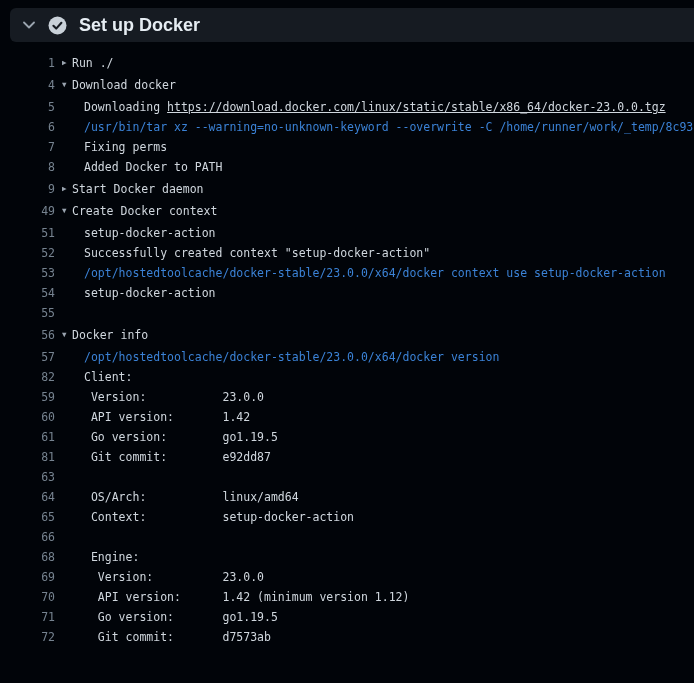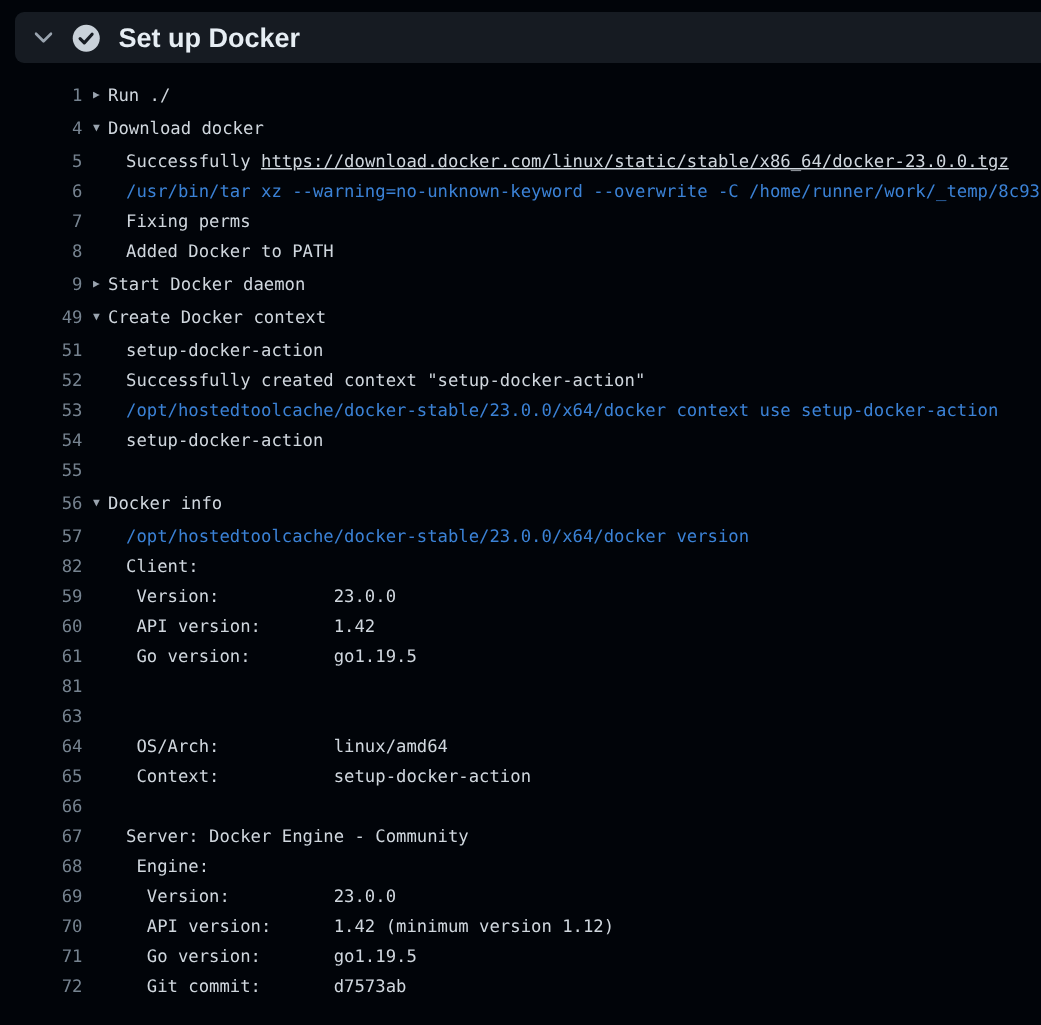--- a/index.html
+++ b/index.html
@@ -96,41 +96,40 @@
       <circle cx="9.5" cy="9.5" r="9" fill="#c9d1d9"></circle>
       <path d="M5.4 9.8 L8.2 12.6 L13.4 6.8" stroke="#161b22" stroke-width="2.1" fill="none" stroke-linecap="round" stroke-linejoin="round"></path>
     </svg>
   </span>
   <span class="step-title">Set up Docker</span>
 </div>
 
 <div class="log" id="log">
     <div class="row group"><span class="num">1</span><span class="marker">▶</span><span class="gtext">Run ./</span></div>
     <div class="row group"><span class="num">4</span><span class="marker">▼</span><span class="gtext">Download docker</span></div>
-    <div class="row"><span class="num">5</span><span class="text"><span>Successfully </span><span class="loglink">https://download.docker.com/linux/static/stable/x86_64/docker-23.0.0.tgz</span></span></div>
+    <div class="row"><span class="num">5</span><span class="text"><span>Downloading </span><span class="loglink">https://download.docker.com/linux/static/stable/x86_64/docker-23.0.0.tgz</span></span></div>
     <div class="row cmd"><span class="num">6</span><span class="text">/usr/bin/tar xz --warning=no-unknown-keyword --overwrite -C /home/runner/work/_temp/8c93</span></div>
     <div class="row"><span class="num">7</span><span class="text">Fixing perms</span></div>
     <div class="row"><span class="num">8</span><span class="text">Added Docker to PATH</span></div>
     <div class="row group"><span class="num">9</span><span class="marker">▶</span><span class="gtext">Start Docker daemon</span></div>
     <div class="row group"><span class="num">49</span><span class="marker">▼</span><span class="gtext">Create Docker context</span></div>
     <div class="row"><span class="num">51</span><span class="text">setup-docker-action</span></div>
     <div class="row"><span class="num">52</span><span class="text">Successfully created context "setup-docker-action"</span></div>
     <div class="row cmd"><span class="num">53</span><span class="text">/opt/hostedtoolcache/docker-stable/23.0.0/x64/docker context use setup-docker-action</span></div>
     <div class="row"><span class="num">54</span><span class="text">setup-docker-action</span></div>
     <div class="row"><span class="num">55</span></div>
     <div class="row group"><span class="num">56</span><span class="marker">▼</span><span class="gtext">Docker info</span></div>
     <div class="row cmd"><span class="num">57</span><span class="text">/opt/hostedtoolcache/docker-stable/23.0.0/x64/docker version</span></div>
     <div class="row"><span class="num">82</span><span class="text">Client:</span></div>
     <div class="row"><span class="num">59</span><span class="text"> Version:           23.0.0</span></div>
     <div class="row"><span class="num">60</span><span class="text"> API version:       1.42</span></div>
     <div class="row"><span class="num">61</span><span class="text"> Go version:        go1.19.5</span></div>
-    <div class="row"><span class="num">81</span></div>
+    <div class="row"><span class="num">81</span><span class="text"> Git commit:        e92dd87</span></div>
     <div class="row"><span class="num">63</span></div>
     <div class="row"><span class="num">64</span><span class="text"> OS/Arch:           linux/amd64</span></div>
     <div class="row"><span class="num">65</span><span class="text"> Context:           setup-docker-action</span></div>
     <div class="row"><span class="num">66</span><span class="text"></span></div>
-    <div class="row"><span class="num">67</span><span class="text">Server: Docker Engine - Community</span></div>
     <div class="row"><span class="num">68</span><span class="text"> Engine:</span></div>
     <div class="row"><span class="num">69</span><span class="text">  Version:          23.0.0</span></div>
     <div class="row"><span class="num">70</span><span class="text">  API version:      1.42 (minimum version 1.12)</span></div>
     <div class="row"><span class="num">71</span><span class="text">  Go version:       go1.19.5</span></div>
     <div class="row"><span class="num">72</span><span class="text">  Git commit:       d7573ab</span></div>
   </div>
 
 </body></html>

